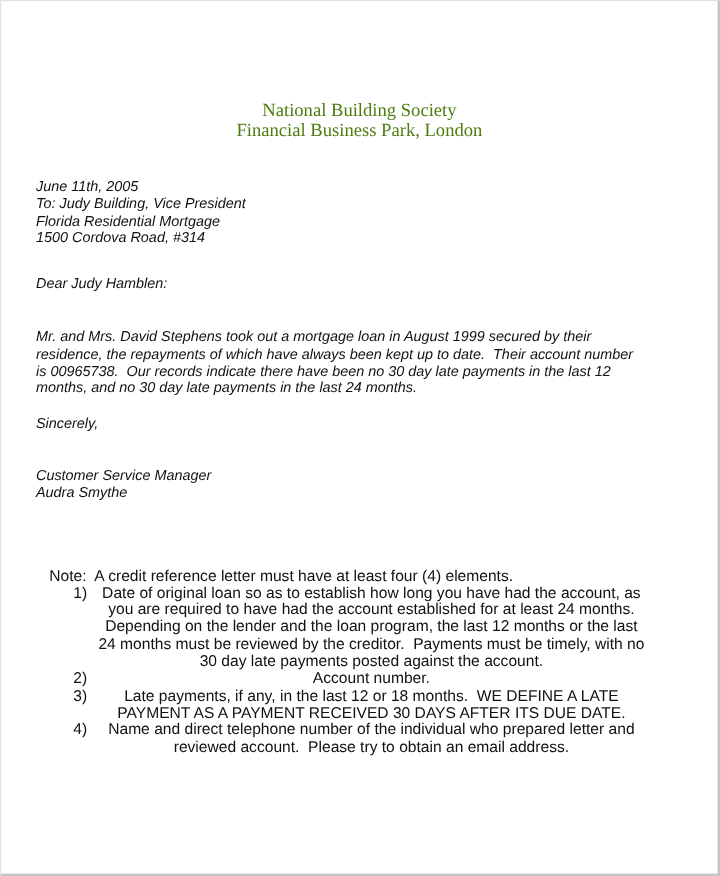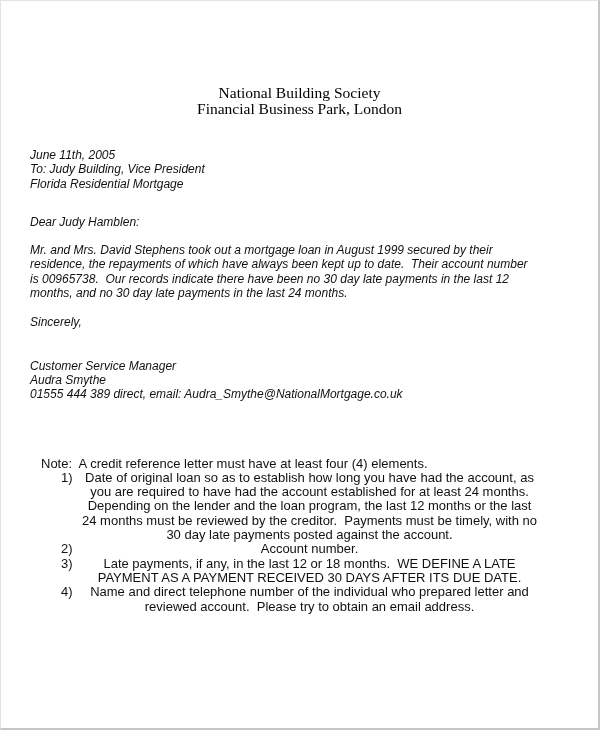--- a/index.html
+++ b/index.html
@@ -19,36 +19,36 @@
     border-bottom: 2px solid #c6c6c6;
     color: #111111;
     overflow: hidden;
   }
   .doc-header {
     padding-top: 84px;
     text-align: center;
     font-family: "Liberation Serif", "DejaVu Serif", serif;
     font-size: 15.5px;
     line-height: 16px;
-    color: #000000;
+    color: #4d7c0f;
   }
   .letter {
     padding-left: 29px;
     padding-right: 60px;
     font-family: "Liberation Sans", "DejaVu Sans", sans-serif;
     font-style: italic;
     font-size: 12px;
     line-height: 14.3px;
   }
   .letter .line, .letter .block {
     white-space: pre-wrap;
   }
   .date-block      { margin-top: 31px; }
   .salutation      { margin-top: 24px; }
-  .body-paragraph  { margin-top: 14px; }
+  .body-paragraph  { margin-top: 30px; }
   .closing         { margin-top: 15px; }
   .signature-block { margin-top: 29px; }
   .note {
     padding-left: 40px;
     padding-right: 60px;
     margin-top: 55px;
     font-family: "Liberation Sans", "DejaVu Sans", sans-serif;
     font-style: normal;
     font-size: 13px;
     line-height: 14.3px;
@@ -77,32 +77,32 @@
     <div>National Building Society</div>
     <div>Financial Business Park, London</div>
   </div>
 
   <div class="letter">
     <div class="block date-block">June 11th, 2005</div>
 
     <div class="recipient-block">
       <div class="line">To: Judy Building, Vice President</div>
       <div class="line">Florida Residential Mortgage</div>
+      <div class="line">1500 Cordova Road, #314</div>
     </div>
 
     <div class="block salutation">Dear Judy Hamblen:</div>
 
     <div class="block body-paragraph">Mr. and Mrs. David Stephens took out a mortgage loan in August 1999 secured by their residence, the repayments of which have always been kept up to date.  Their account number is 00965738.  Our records indicate there have been no 30 day late payments in the last 12 months, and no 30 day late payments in the last 24 months.</div>
 
     <div class="block closing">Sincerely,</div>
 
     <div class="signature-block">
       <div class="line">Customer Service Manager</div>
       <div class="line">Audra Smythe</div>
-      <div class="line">01555 444 389 direct, email: Audra_Smythe@NationalMortgage.co.uk</div>
     </div>
   </div>
 
   <div class="note">
     <div class="note-intro">Note:  A credit reference letter must have at least four (4) elements.</div>
 
     <div class="note-item">
       <span class="num">1)</span>
       <span class="txt">Date of original loan so as to establish how long you have had the account, as you are required to have had the account established for at least 24 months.  Depending on the lender and the loan program, the last 12 months or the last 24 months must be reviewed by the creditor.  Payments must be timely, with no 30 day late payments posted against the account.</span>
     </div>

